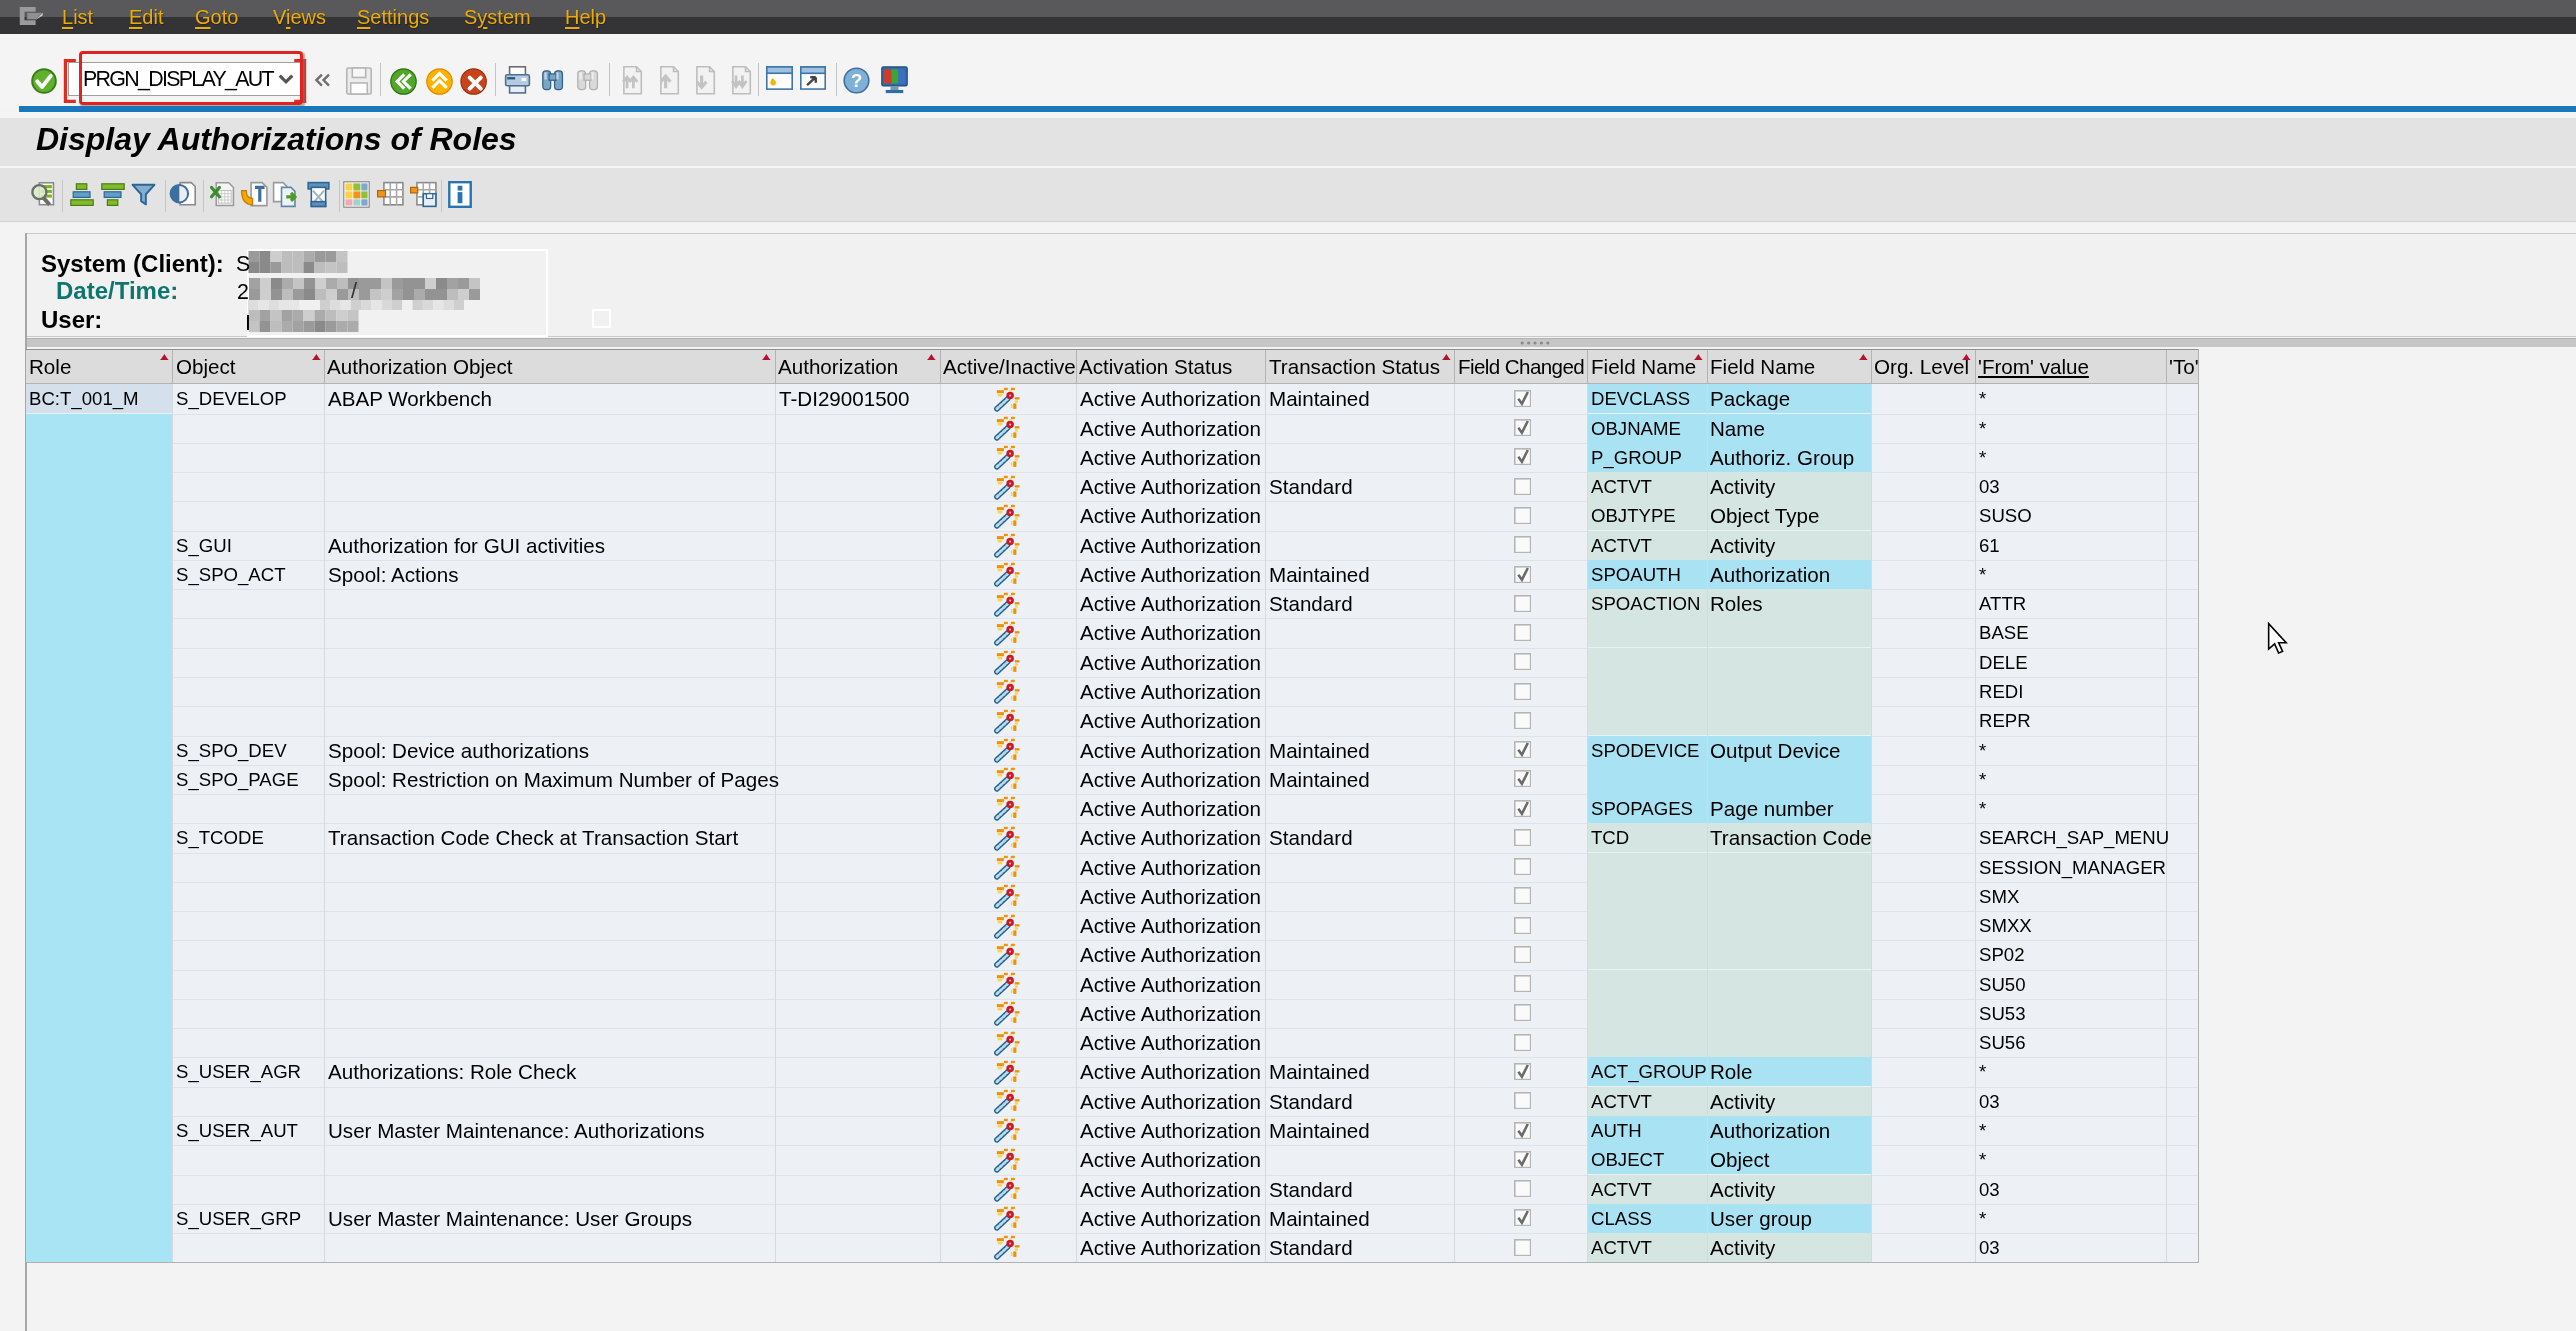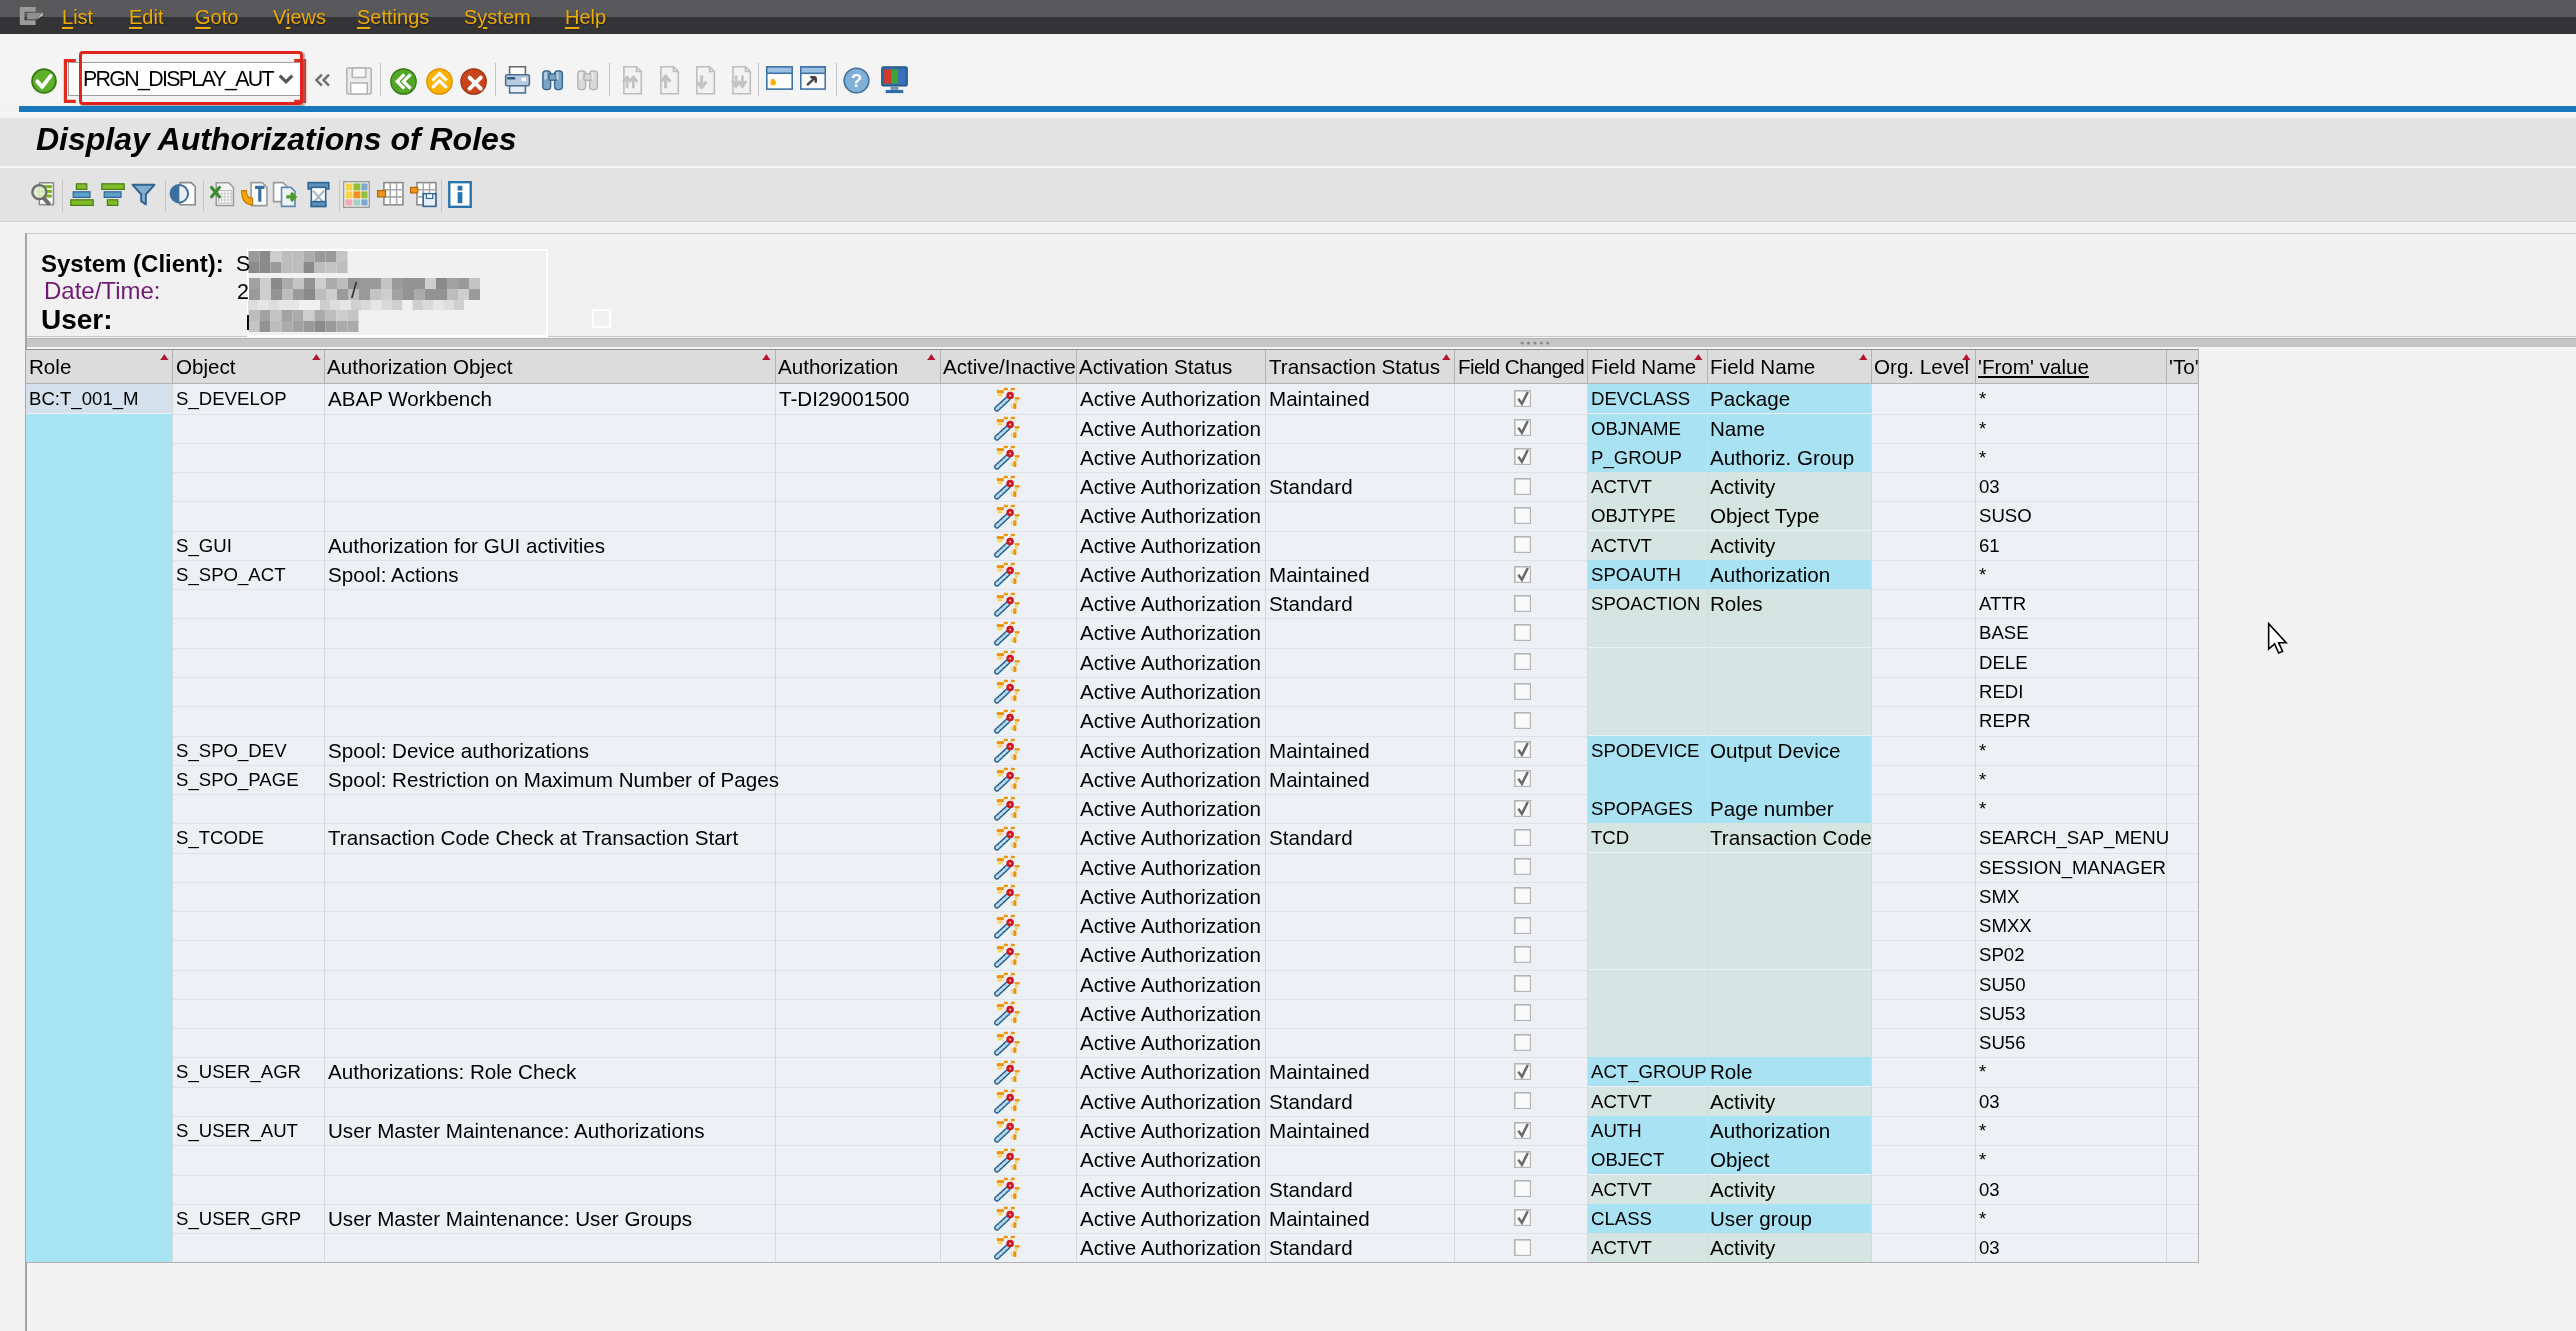--- a/index.html
+++ b/index.html
@@ -204,22 +204,22 @@
     <rect x="18" y="16" width="16" height="16" fill="#e8eef5" stroke="#2d6694" stroke-width="2"></rect>
     <rect x="22" y="16" width="8" height="6" fill="#fff" stroke="#2d6694" stroke-width="1.5"></rect>
   </svg>
 <svg style="position:absolute;left:448px;top:181px" width="24" height="27" viewBox="0 0 30 34">
     <rect x="1.5" y="1.5" width="27" height="31" fill="#fff" stroke="#2874ae" stroke-width="3"></rect>
     <rect x="12" y="6" width="6" height="6" fill="#2874ae"></rect>
     <rect x="12" y="14" width="6" height="14" fill="#2874ae"></rect>
   </svg>
 <div class="a" style="left:26px;top:233px;width:2550px;height:104px;background:#f1f1f1;border:0.8px solid #c9c9c9;border-right:none;box-sizing:border-box"></div>
 <div class="a" style="left:41px;top:252px;font-size:24px;font-weight:bold;color:#000;line-height:24px">System (Client):</div>
-<div class="a" style="left:44px;top:279px;font-size:24px;font-weight:normal;color:#701a75;line-height:24px">Date/Time:</div>
-<div class="a" style="left:41px;top:308px;font-size:28px;font-weight:bold;color:#000;line-height:24px">User:</div>
+<div class="a" style="left:56px;top:279px;font-size:24px;font-weight:bold;color:#0f766e;line-height:24px">Date/Time:</div>
+<div class="a" style="left:41px;top:308px;font-size:24px;font-weight:bold;color:#000;line-height:24px">User:</div>
 <div class="a" style="left:247px;top:249px;width:301px;height:88px;border:2.4px solid #fff;box-sizing:border-box"></div>
 <svg style="position:absolute;left:248px;top:251px" width="100" height="22" viewBox="0 0 126 28">
     <rect x="0" y="0" width="14" height="14" fill="#9a9a9a"></rect>
     <rect x="14" y="0" width="14" height="14" fill="#8a8a8a"></rect>
     <rect x="28" y="0" width="14" height="14" fill="#cecece"></rect>
     <rect x="42" y="0" width="14" height="14" fill="#bdbdbd"></rect>
     <rect x="56" y="0" width="14" height="14" fill="#bdbdbd"></rect>
     <rect x="70" y="0" width="14" height="14" fill="#ababab"></rect>
     <rect x="84" y="0" width="14" height="14" fill="#9a9a9a"></rect>
     <rect x="98" y="0" width="14" height="14" fill="#9a9a9a"></rect>

